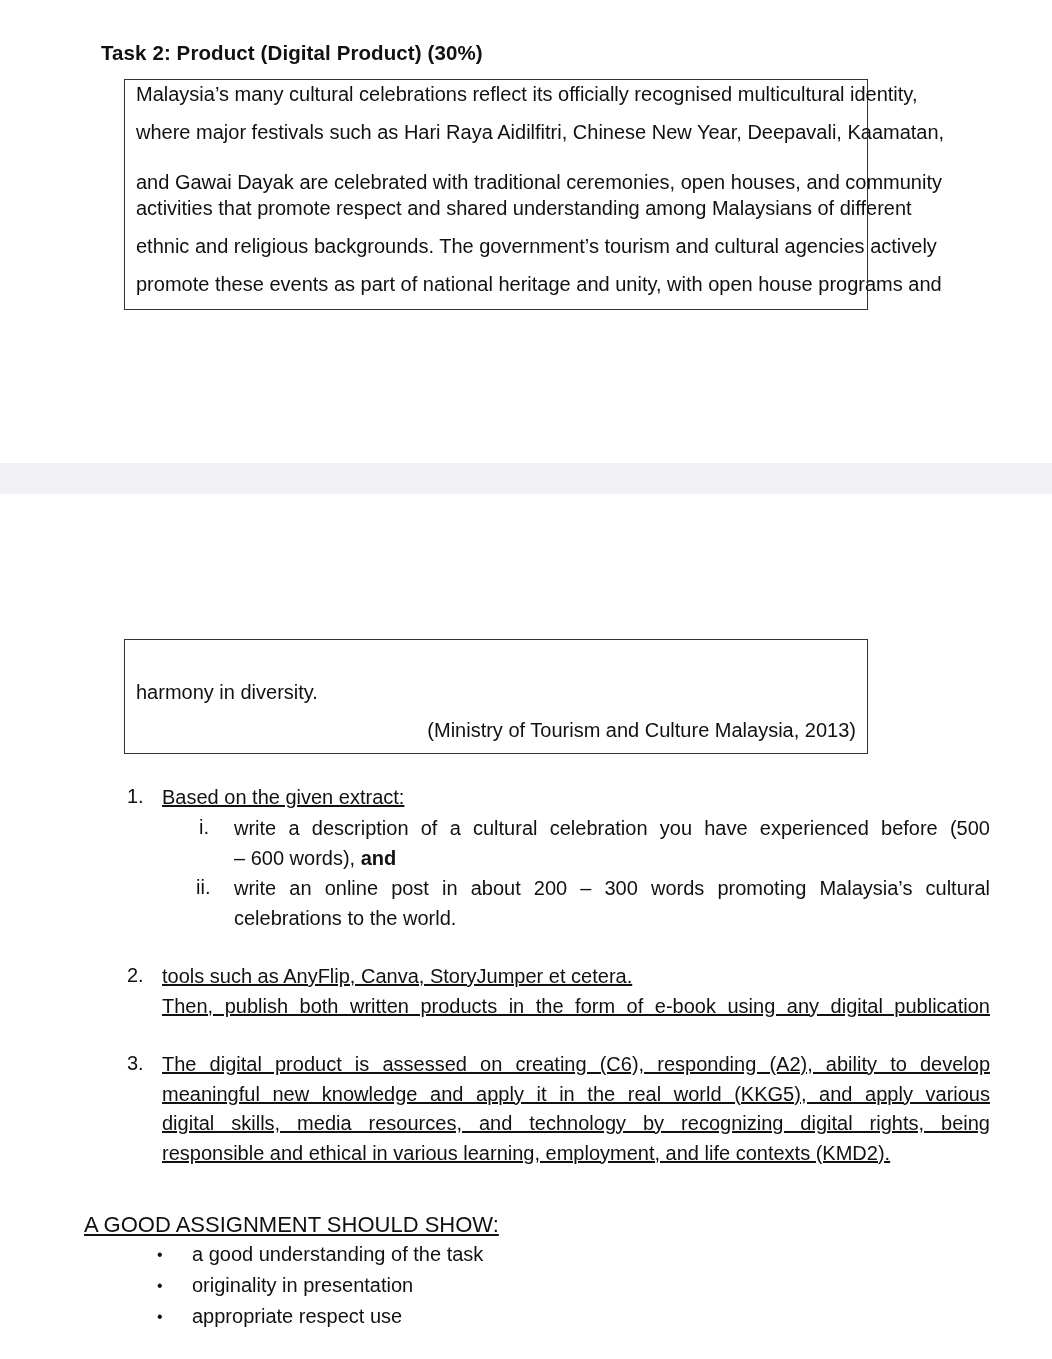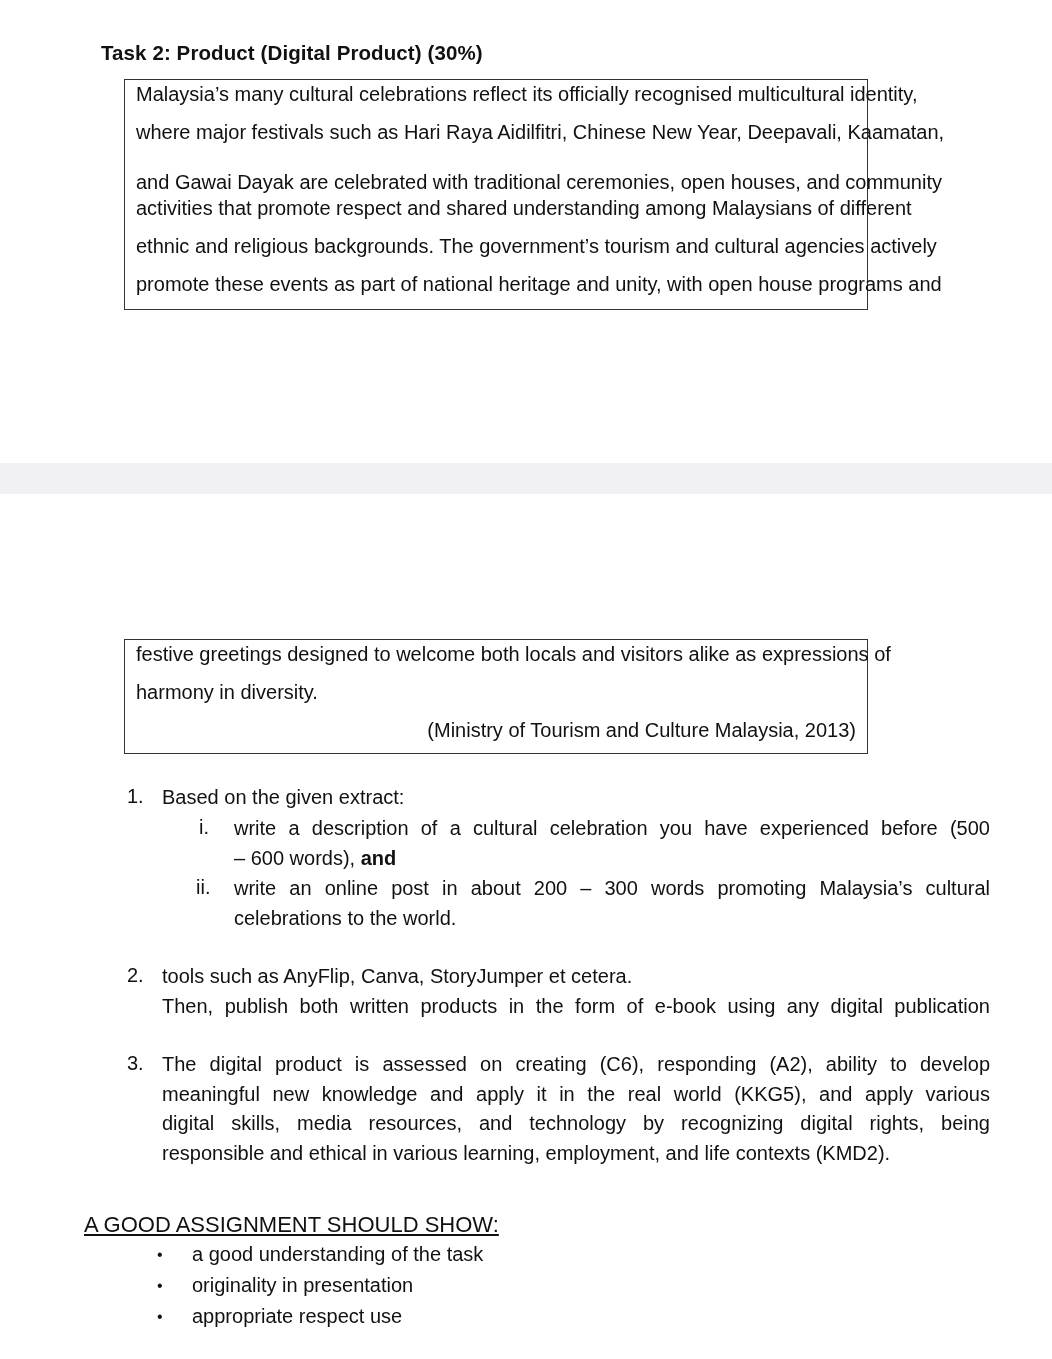--- a/index.html
+++ b/index.html
@@ -9,21 +9,21 @@
     .gap { position: absolute; left: 0; top: 463px; width: 1052px; height: 31px; background: #f1f1f5; }
     .page2 { top: 494px; height: 865px; }
     .title { position: absolute; left: 85px; top: 41px; font-size: 20.5px; font-weight: bold; letter-spacing: 0.1px; margin-left: 16px; }
     .box { position: absolute; left: 84px; width: 744px; border: 1.3px solid #333; box-sizing: border-box; margin-left: 40px; }
     .box1 { top: 79px; height: 231px; }
     .box2 { top: 639px; height: 115px; }
     .line { position: absolute; left: 11px; right: 11px; font-size: 20px; line-height: 38px; white-space: nowrap; text-align: justify; text-align-last: justify; }
     .line.last { text-align-last: left; }
     .line.right { text-align: left; text-align-last: right; }
     .num { position: absolute; font-size: 20px; }
-    .qtext { position: absolute; left: 162px; width: 828px; font-size: 20px; line-height: 29.5px; }
+    .qtext { position: absolute; left: 162px; width: 828px; font-size: 20px; line-height: 29.5px; text-decoration: underline; }
     .jline { display: block; text-align: justify; text-align-last: justify; white-space: nowrap; }
     .jline.last { text-align-last: left; }
     .subnum { position: absolute; font-size: 20px; }
     .subtext { position: absolute; left: 234px; width: 756px; font-size: 20px; line-height: 29.5px; }
     .heading2 { position: absolute; left: 84px; top: 1212px; font-size: 22px; text-decoration: underline; }
     .bullet { position: absolute; left: 157px; font-size: 16px; }
     .btext { position: absolute; left: 192px; font-size: 20px; }
   </style>
 </head>
 <body>
@@ -37,21 +37,20 @@
 <div class="box box1">
   <div class="line" style="top:-5px">Malaysia’s many cultural celebrations reflect its officially recognised multicultural identity,</div>
   <div class="line" style="top:33px">where major festivals such as Hari Raya Aidilfitri, Chinese New Year, Deepavali, Kaamatan,</div>
   <div class="line" style="top:83px">and Gawai Dayak are celebrated with traditional ceremonies, open houses, and community</div>
   <div class="line" style="top:109px">activities that promote respect and shared understanding among Malaysians of different</div>
   <div class="line" style="top:147px">ethnic and religious backgrounds. The government’s tourism and cultural agencies actively</div>
   <div class="line" style="top:185px">promote these events as part of national heritage and unity, with open house programs and</div>
 </div>
 
 <div class="box box2">
-  <div class="line" style="top:-5px">festive greetings designed to welcome both locals and visitors alike as expressions of</div>
   <div class="line last" style="top:33px">harmony in diversity.</div>
   <div class="line right" style="top:71px">(Ministry of Tourism and Culture Malaysia, 2013)</div>
 </div>
 
 <div class="num" style="left:127px; top:785px">1.</div>
 <div class="qtext" style="top:783px">Based on the given extract:</div>
 
 <div class="subnum" style="left:199px; top:816px">i.</div>
 <div class="subtext" style="top:814px">
   <span class="jline">write a description of a cultural celebration you have experienced before (500</span>

